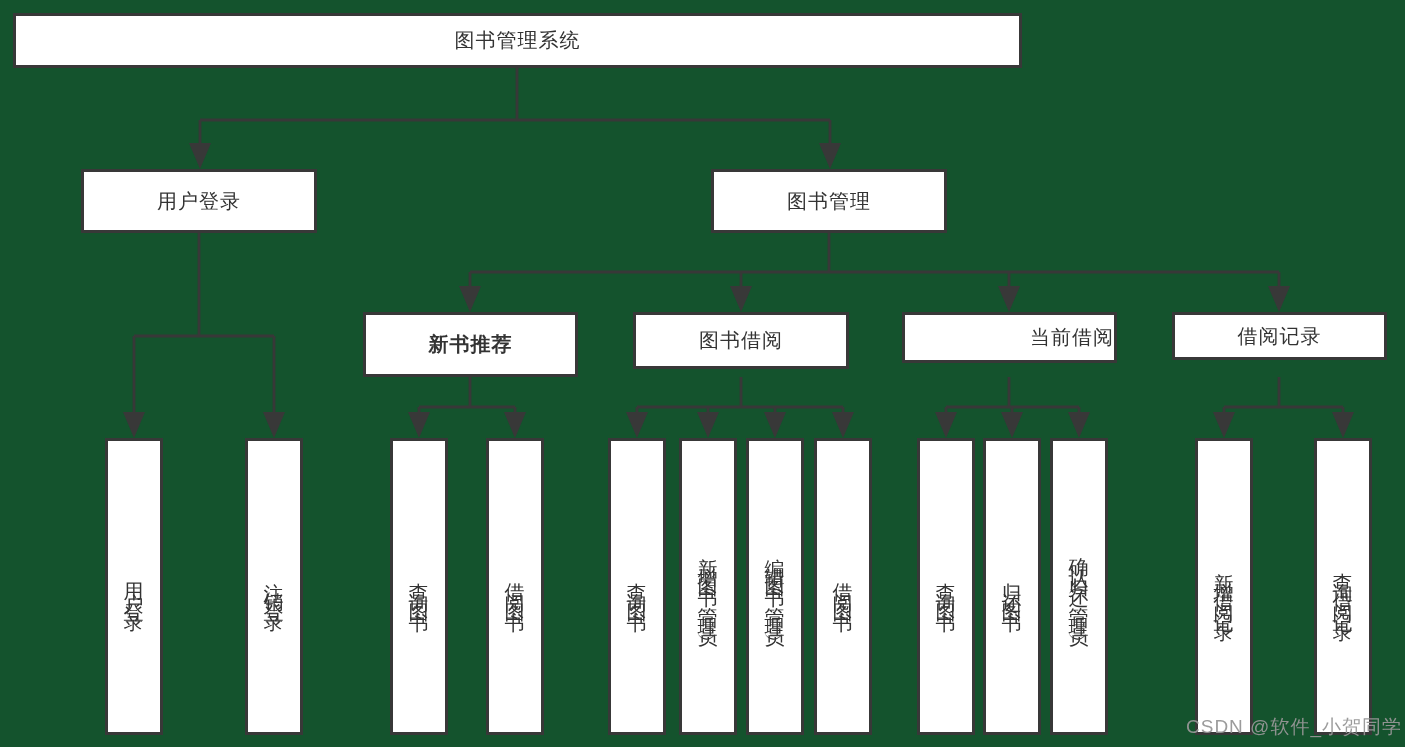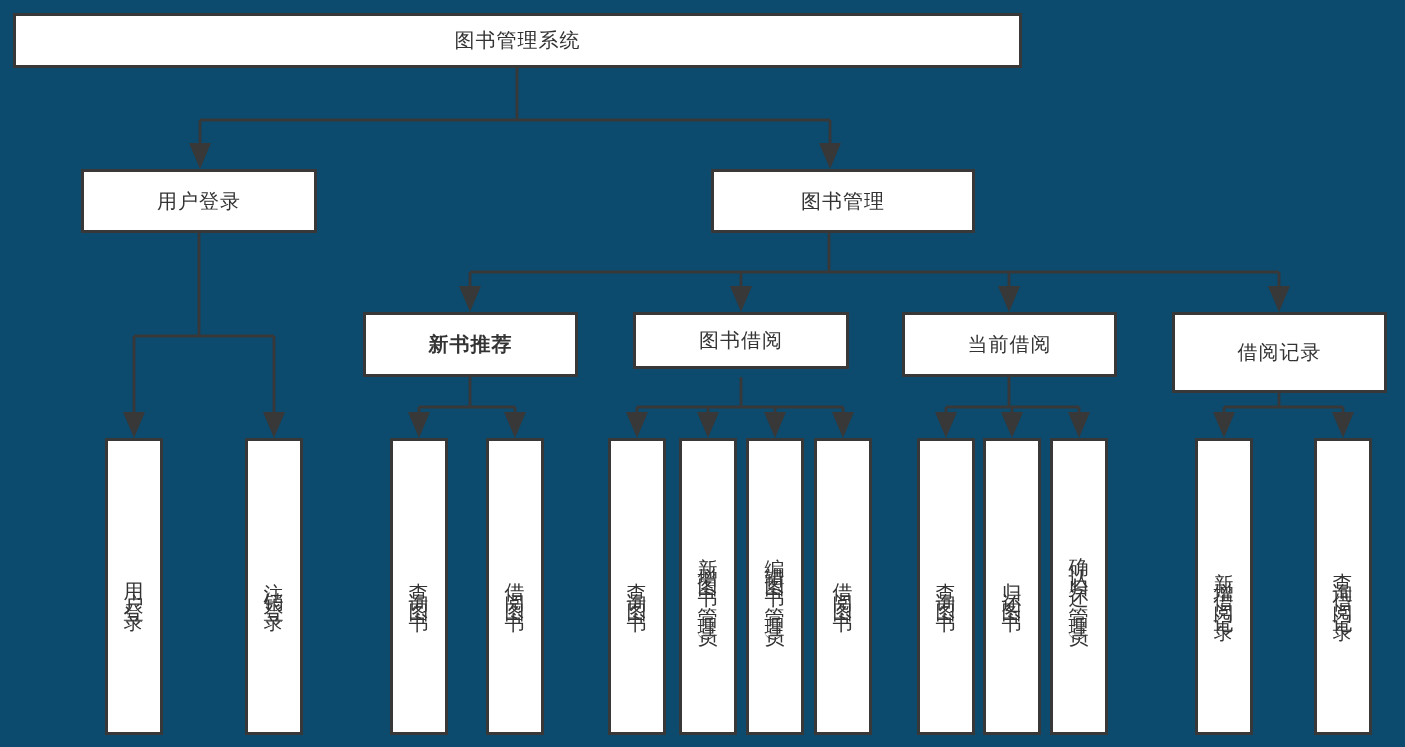--- a/index.html
+++ b/index.html
@@ -5,21 +5,21 @@
   * { margin: 0; padding: 0; box-sizing: border-box; }
   html, body { background: #ffffff; }
   body {
     font-family: "Liberation Sans", "DejaVu Sans", sans-serif;
     color: #333333;
   }
   .canvas {
     position: relative;
     width: 1405px;
     height: 747px;
-    background: #0c4a6e;
+    background: #14532d;
     overflow: hidden;
   }
   svg.connectors {
     position: absolute;
     left: 0; top: 0;
     color: #383838;
     z-index: 1;
   }
   .node {
     position: absolute;
@@ -95,34 +95,34 @@
       M1332 412 L1354 412 L1343 438 Z"></path>
   </svg>
 
   <div class="node" style="left:13px; top:13px; width:1009px; height:55px;">
     <span>图书管理系统</span>
   </div>
 
   <div class="node" style="left:81px; top:169px; width:236px; height:64px;">
     <span>用户登录</span>
   </div>
-  <div class="node" style="left:711px; top:169px; width:264px; height:64px;">
+  <div class="node" style="left:711px; top:169px; width:236px; height:64px;">
     <span>图书管理</span>
   </div>
 
   <div class="node" style="left:363px; top:312px; width:215px; height:65px;font-weight:bold;">
     <span>新书推荐</span>
   </div>
   <div class="node" style="left:633px; top:312px; width:216px; height:57px;">
     <span>图书借阅</span>
   </div>
-  <div class="node" style="left:902px; top:312px; width:215px; height:65px;">
+  <div class="node" style="left:902px; top:312px; width:215px; height:51px;justify-content:flex-end;">
     <span>当前借阅</span>
   </div>
-  <div class="node" style="left:1172px; top:312px; width:215px; height:81px;">
+  <div class="node" style="left:1172px; top:312px; width:215px; height:48px;">
     <span>借阅记录</span>
   </div>
 
   <div class="node leaf" style="left:105px;">
     <span class="vtext">用户登录</span>
   </div>
   <div class="node leaf" style="left:245px;">
     <span class="vtext">注销登录</span>
   </div>
   <div class="node leaf" style="left:390px;">
@@ -152,14 +152,15 @@
   <div class="node leaf" style="left:1050px;">
     <span class="vtext">确认归还（管理员）</span>
   </div>
   <div class="node leaf" style="left:1195px;">
     <span class="vtext">新增借阅记录</span>
   </div>
   <div class="node leaf" style="left:1314px;">
     <span class="vtext">查询借阅记录</span>
   </div>
 
+  <div class="watermark">CSDN @软件_小贺同学</div>
 
 </div>
 
 </body></html>

